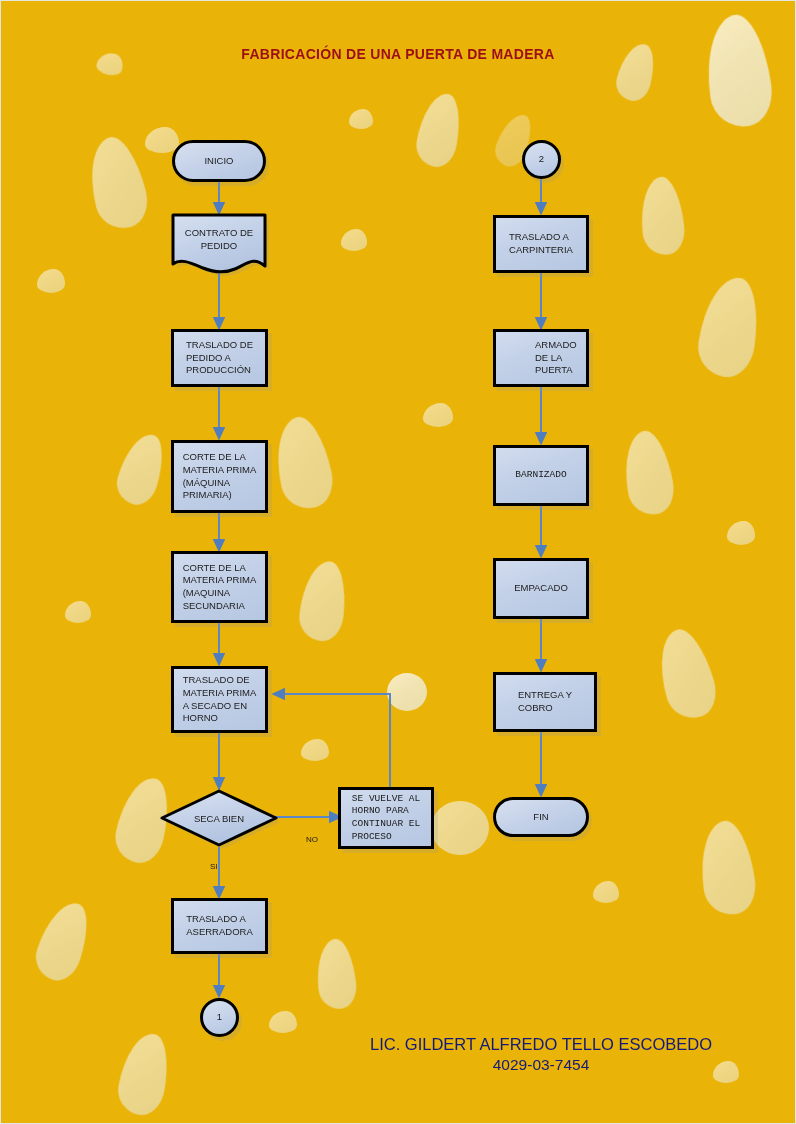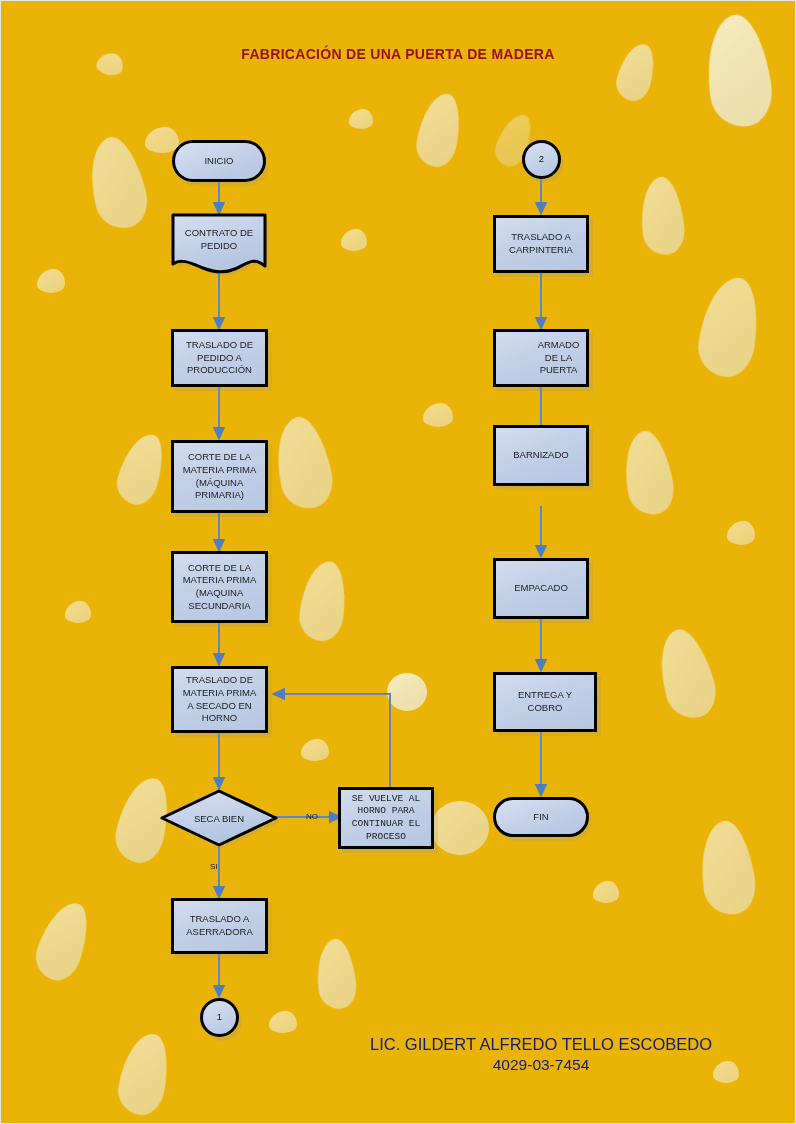--- a/index.html
+++ b/index.html
@@ -70,21 +70,21 @@
   
   #flow { position: absolute; inset: 0; z-index: 3; }
   #connectors { position: absolute; inset: 0; z-index: 2; }
 
   .node {
     position: absolute;
     box-sizing: border-box;
     display: flex;
     align-items: center;
     justify-content: center;
-    text-align: center;
+    text-align: left;
     color: #1b1b1b;
     font-size: 9.5px;
     line-height: 1.32;
     z-index: 4;
   }
   .node .lbl { display: block; padding: 0 4px; white-space: pre-line; }
 
   
   .proc {
     background: linear-gradient(160deg, #d2dcee 0%, #c3d1e8 40%, #b6c7e2 100%);
@@ -274,21 +274,21 @@
             <stop offset="50%" stop-color="#c5d2e9"></stop>
             <stop offset="100%" stop-color="#b1c3e0"></stop>
           </linearGradient>
         </defs>
         <path d="M60,3 L117,30 L60,57 L3,30 Z" fill="rgba(150,155,150,.22)" transform="translate(4,4)"></path>
         <path d="M60,3 L117,30 L60,57 L3,30 Z" fill="url(#digrad)" stroke="#000000" stroke-width="3" stroke-linejoin="round"></path>
       </svg>
       <div class="dtext">SECA BIEN</div>
     </div>
 
-    <div class="edge-label" style="left:293px; top:811px;padding-left:12px;">NO</div>
+    <div class="edge-label" style="left:293px; top:834px;padding-left:12px;">NO</div>
     <div class="edge-label" style="left:209px; top:861px;">SI</div>
 
     <div class="node proc" style="left:337px; top:786px; width:96px; height:62px;font-family:Liberation Mono, monospace;">
       <span class="lbl">SE VUELVE AL
 HORNO PARA
 CONTINUAR EL
 PROCESO</span>
     </div>
 
     <div class="node proc" style="left:170px; top:897px; width:97px; height:56px;">
@@ -307,21 +307,21 @@
     <div class="node proc" style="left:492px; top:214px; width:96px; height:58px;">
       <span class="lbl">TRASLADO A
 CARPINTERIA</span>
     </div>
 
     <div class="node proc" style="left:492px; top:328px; width:96px; height:58px;padding-left:35px;">
       <span class="lbl">ARMADO DE LA
 PUERTA</span>
     </div>
 
-    <div class="node proc" style="left:492px; top:424px; width:96px; height:61px;">
+    <div class="node proc" style="left:492px; top:444px; width:96px; height:61px;font-family:Liberation Mono, monospace;">
       <span class="lbl">BARNIZADO</span>
     </div>
 
     <div class="node proc" style="left:492px; top:557px; width:96px; height:61px;">
       <span class="lbl">EMPACADO</span>
     </div>
 
     <div class="node proc" style="left:492px; top:671px; width:104px; height:60px;">
       <span class="lbl">ENTREGA  Y
 COBRO</span>

